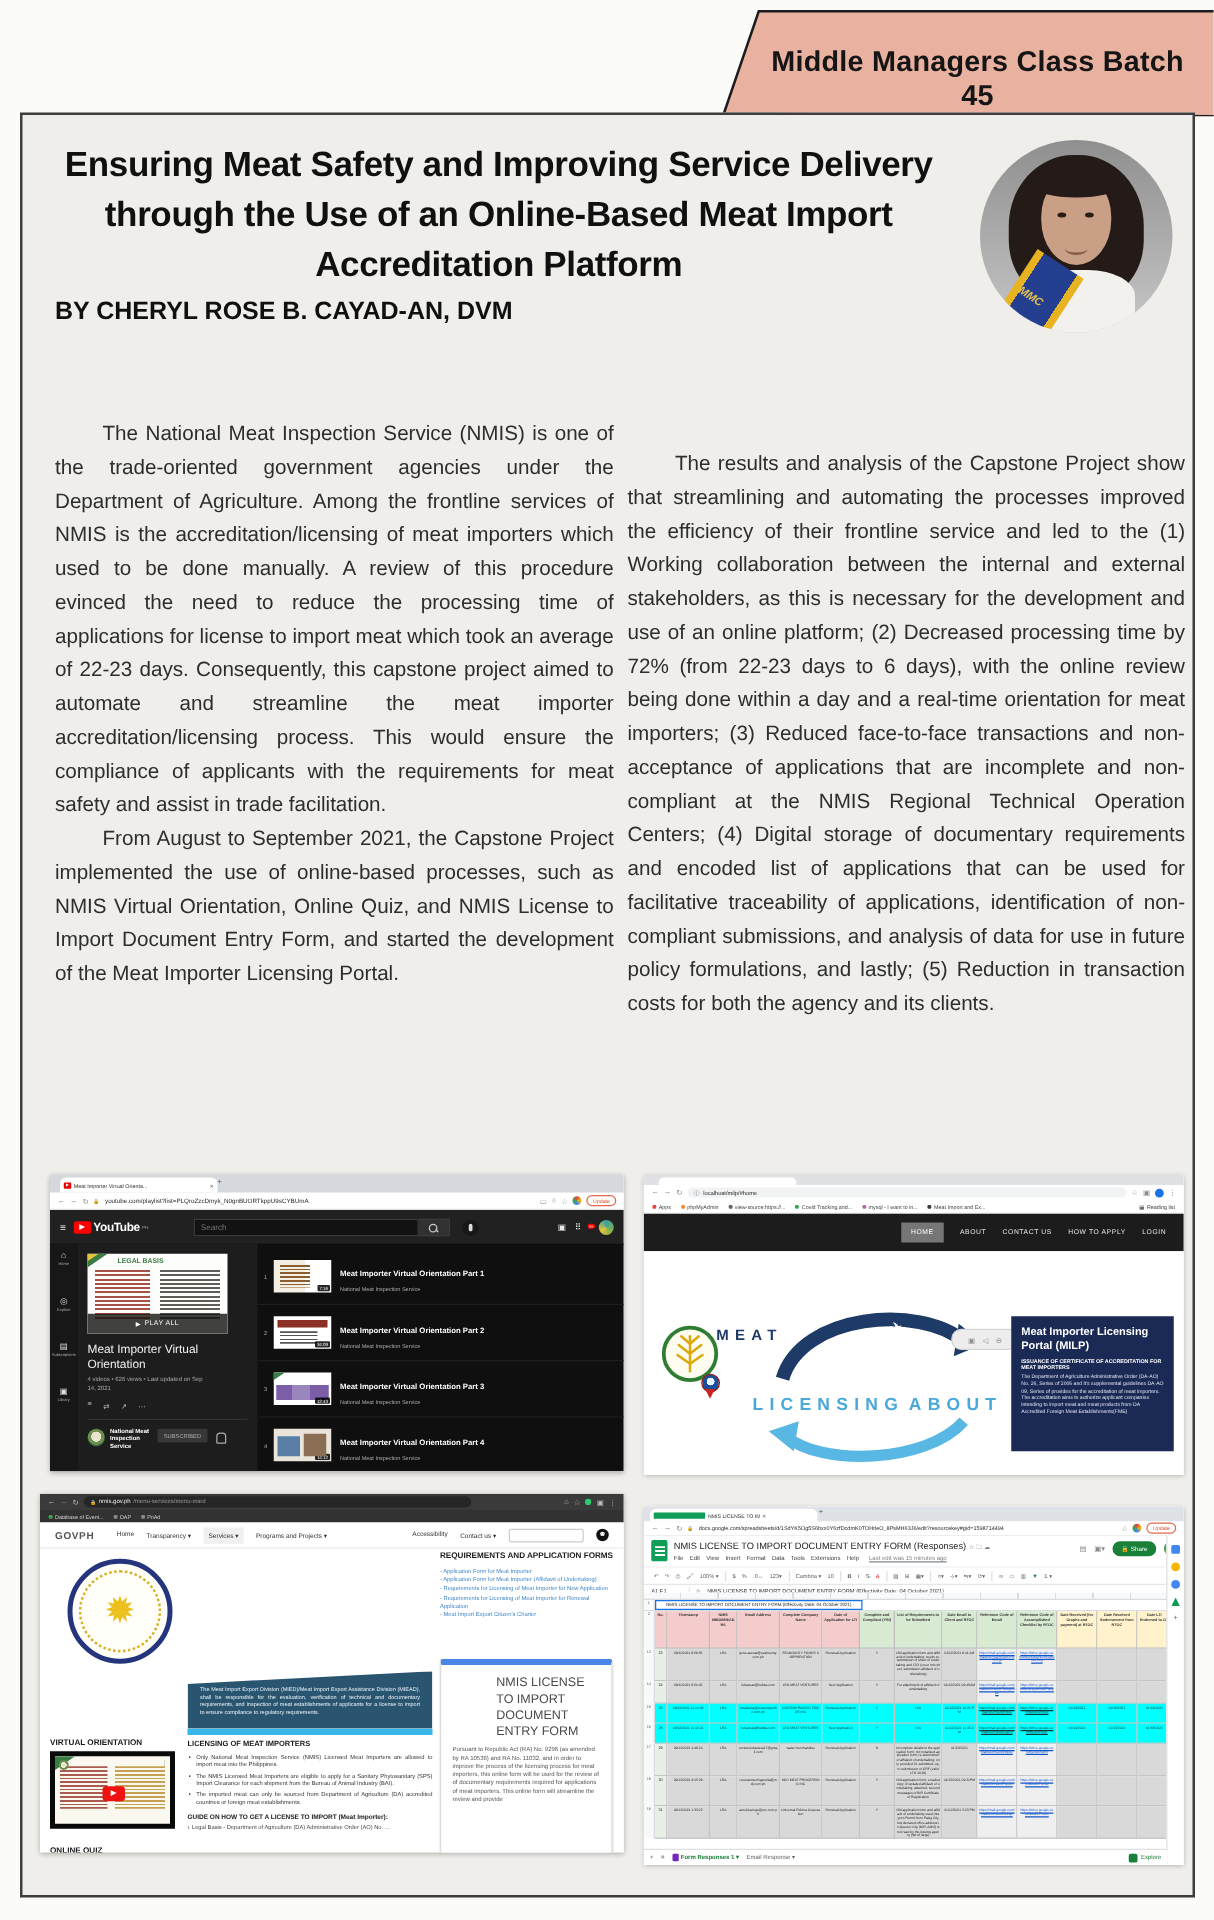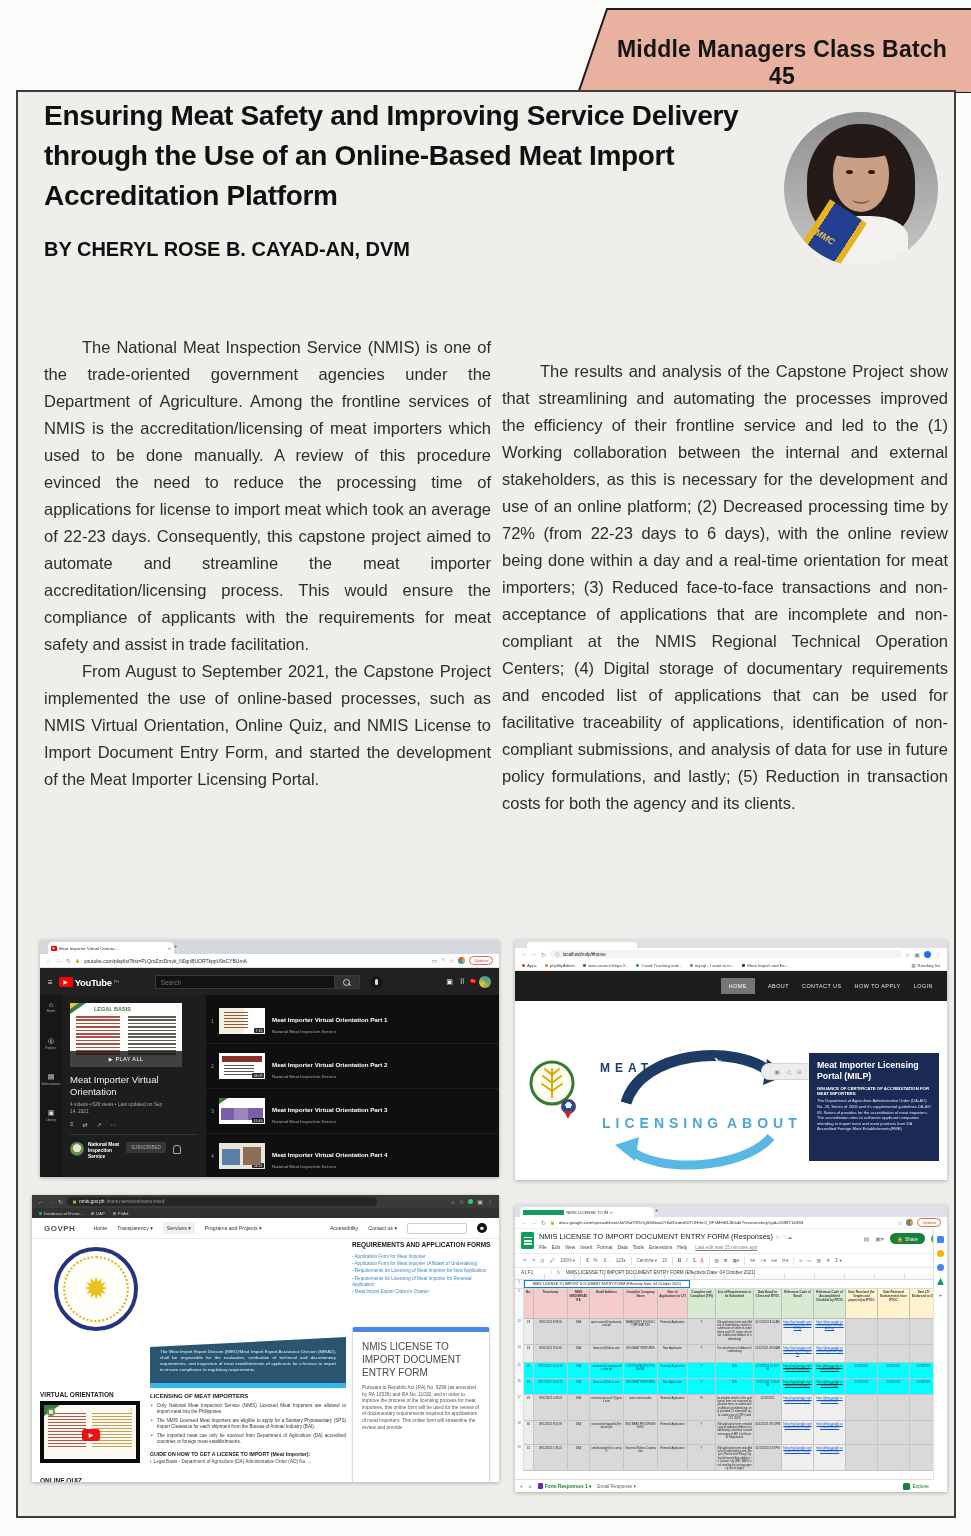--- a/index.html
+++ b/index.html
@@ -2,21 +2,21 @@
 <html><head>
 <meta charset="utf-8">
 <style>
   html,body{margin:0;padding:0;background:#fbfbfa;}
   body{width:971px;height:1536px;position:relative;font-family:"Liberation Sans",sans-serif;overflow:hidden;}
   .abs{position:absolute;}
   
   #batch-tab-shape{position:absolute;right:0;top:0;}
   #batch-tab-label{position:absolute;right:14px;top:36px;width:350px;text-align:center;font-size:23px;font-weight:bold;color:#151515;letter-spacing:.2px;}
   #panel{position:absolute;left:16px;top:90px;width:936px;height:1424px;border:2.5px solid #3e3e3e;background:#efeeeb;}
-  #page-title{position:absolute;left:26px;top:4px;width:710px;font-size:28px;line-height:40px;font-weight:bold;color:#101010;letter-spacing:-.3px;}
+  #page-title{position:absolute;left:26px;top:20px;width:710px;font-size:28px;line-height:40px;font-weight:bold;color:#101010;letter-spacing:-.3px;text-align:center;}
   #byline{position:absolute;left:26px;top:146px;font-size:20px;font-weight:bold;color:#101010;}
   #affiliation{position:absolute;left:26px;top:178px;font-size:17px;color:#222;}
   
   #photo{position:absolute;left:766px;top:20px;width:154px;height:154px;border-radius:50%;overflow:hidden;background:linear-gradient(180deg,#8f8f8f,#c7c7c7);}
   .hair{position:absolute;left:23px;top:12px;width:108px;height:118px;background:#241a17;border-radius:48% 48% 42% 42%;}
   .face{position:absolute;left:49px;top:28px;width:56px;height:72px;background:#c99f85;border-radius:46% 46% 50% 50%;}
   .bangs{position:absolute;left:43px;top:20px;width:68px;height:26px;background:#241a17;border-radius:50% 50% 60% 60%/80% 80% 40% 40%;}
   .blouse{position:absolute;left:30px;top:104px;width:94px;height:52px;background:#f3f1ee;border-radius:40% 40% 0 0;}
   .sash{position:absolute;left:18px;top:92px;width:44px;height:90px;background:linear-gradient(90deg,#e8b321 0 14%,#243f8f 14% 86%,#e8b321 86% 100%);transform:rotate(33deg);}
   .sash-text{position:absolute;left:30px;top:120px;transform:rotate(33deg);font-size:9px;font-style:italic;color:#e8c34a;font-weight:bold;}
@@ -106,21 +106,21 @@
   .ml-bm{height:10px;background:#fff;border-bottom:1px solid #ececec;display:flex;align-items:center;gap:8px;padding:0 7px;font-size:4.3px;color:#3c4043;}
   .bm-i{display:flex;align-items:center;gap:2px;white-space:nowrap;}
   .dot{width:3px;height:3px;border-radius:1px;display:inline-block;}
   .ml-nav{height:30px;background:#1c1c1c;display:flex;align-items:center;justify-content:flex-end;gap:13px;padding-right:14px;font-size:5.4px;color:#e6e6e6;letter-spacing:.5px;}
   .ml-nav .active{background:#767676;color:#fff;padding:5px 8px;}
   .ml-body{position:relative;height:180px;background:#fff;}
   .ml-seal{position:absolute;left:13px;top:58px;}
   .ml-badge{position:absolute;left:46px;top:98px;width:13px;height:13px;border-radius:50%;background:radial-gradient(circle at 50% 40%,#e8f4ff 0 30%,#1a4f9c 32% 100%);border:1px solid #9c1f1f;}
   .ml-badge::after{content:"";position:absolute;left:2px;top:11px;width:8px;height:8px;background:#c22;clip-path:polygon(0 0,100% 0,50% 100%);}
   .ml-logo{position:absolute;left:56px;top:44px;width:252px;height:132px;}
-  .ml-meat{position:absolute;left:29px;top:16px;font-size:12px;font-weight:800;color:#1e3a66;letter-spacing:5px;}
+  .ml-meat{position:absolute;left:2px;top:16px;font-size:12px;font-weight:800;color:#1e3a66;letter-spacing:5px;}
   .ml-bigrow{position:absolute;left:2px;top:28px;display:flex;align-items:center;}
   .ml-big{font-size:34px;font-weight:800;color:#20305f;letter-spacing:-1px;}
   .globe{width:30px;height:30px;border-radius:50%;background:radial-gradient(circle at 40% 35%,#bfe2f5 0 25%,#5aa2d8 45%,#275f9e 100%);position:relative;margin:0 1px;border:1.5px solid #1e3a66;}
   .globe::before{content:"";position:absolute;inset:3px;border-radius:50%;border:.8px solid rgba(255,255,255,.7);}
   .globe::after{content:"";position:absolute;left:46%;top:0;bottom:0;width:.8px;background:rgba(255,255,255,.7);}
   .ship{position:absolute;left:7px;top:13px;width:16px;height:7px;background:#16254d;clip-path:polygon(0 55%,15% 55%,20% 0,45% 0,50% 55%,100% 55%,88% 100%,10% 100%);}
   .ml-lic{position:absolute;left:14px;top:70px;font-size:14px;font-weight:700;color:#49a8d8;letter-spacing:5px;margin-left:17px;}
   .ml-por{position:absolute;left:156px;top:70px;font-size:14px;font-weight:700;color:#49a8d8;letter-spacing:5px;}
   .ml-pill{position:absolute;left:246px;top:62px;width:52px;height:15px;background:#ededed;border:1px solid #d4d4d4;border-radius:8px;display:flex;align-items:center;justify-content:center;gap:6px;color:#8b9094;font-size:6px;}
   .ml-panel{position:absolute;right:8px;top:52px;width:130px;height:108px;background:#1b2a55;color:#fff;padding:7px 8px;box-sizing:border-box;}
@@ -157,21 +157,21 @@
     radial-gradient(circle at 55% 55%,#d68e80 0 18%,transparent 19%),
     radial-gradient(circle at 30% 70%,#a33c30 0 22%,transparent 23%),
     linear-gradient(135deg,#7c4a40 0%,#b0574a 35%,#c97f72 60%,#5b2d24 100%);}
   .hero-t{position:absolute;left:6px;top:4px;color:#fff;font-weight:bold;font-size:8.5px;letter-spacing:.5px;text-shadow:0 1px 2px #000,0 0 3px #000;}
   .tealpanel{position:absolute;left:118px;top:98px;width:196px;height:46px;background:#2a5570;clip-path:polygon(0 22%,100% 0,100% 100%,0 100%);color:#e9f2f8;font-size:4.4px;line-height:6px;padding:12px 10px 0;box-sizing:border-box;text-align:justify;}
   .cyanstrip{position:absolute;left:118px;top:144px;width:196px;height:5px;background:#37b6e9;}
   .nm-bul{font-size:4.6px;color:#333;line-height:6px;text-align:justify;margin:0 0 3px 0;padding-left:7px;position:relative;}
   .nm-bul::before{content:"•";position:absolute;left:1px;}
   .req-link{color:#3d85c6;font-size:4.6px;line-height:6.2px;margin-bottom:1px;}
   .entry-card{position:absolute;left:320px;top:88px;width:138px;height:176px;background:#fff;border:1px solid #ddd;border-top:5px solid #4a86e8;border-radius:3px;padding:8px 9px;box-sizing:border-box;box-shadow:0 1px 2px rgba(0,0,0,.15);}
-  .entry-title{font-size:10px;color:#4a4a4a;line-height:13px;}
+  .entry-title{font-size:10px;color:#4a4a4a;line-height:13px;margin-left:35px;}
   .entry-body{font-size:4.8px;color:#555;line-height:6.6px;margin-top:6px;}
   
   #sh{left:497px;top:1113px;width:432px;height:287px;}
   .sh-chrome{height:12px;background:#dee1e6;position:relative;}
   .sh-tab{position:absolute;left:5px;top:2px;width:128px;height:10px;background:#fff;border-radius:5px 5px 0 0;display:flex;align-items:center;gap:2px;padding:0 3px;}
   .sh-fav{width:4px;height:5px;background:#0f9d58;border-radius:.5px;}
   .sh-tab span{font-size:4.2px;color:#333;white-space:nowrap;overflow:hidden;flex:1;}
   .sh-url{height:11px;background:#fff;display:flex;align-items:center;gap:4px;padding:0 6px;border-bottom:1px solid #eee;}
   .sh-head{height:24px;background:#fff;position:relative;padding-left:24px;}
   .sh-icon{position:absolute;left:6px;top:3px;width:13px;height:17px;background:#0f9d58;border-radius:1.5px;}

